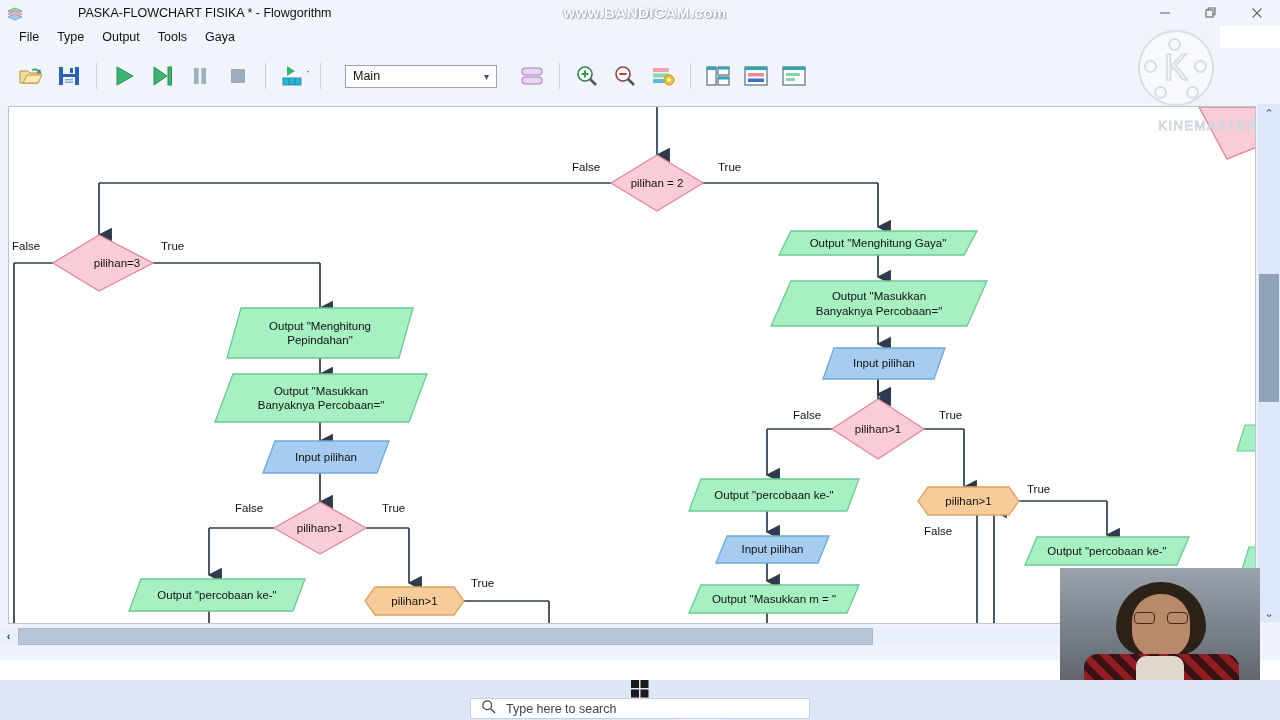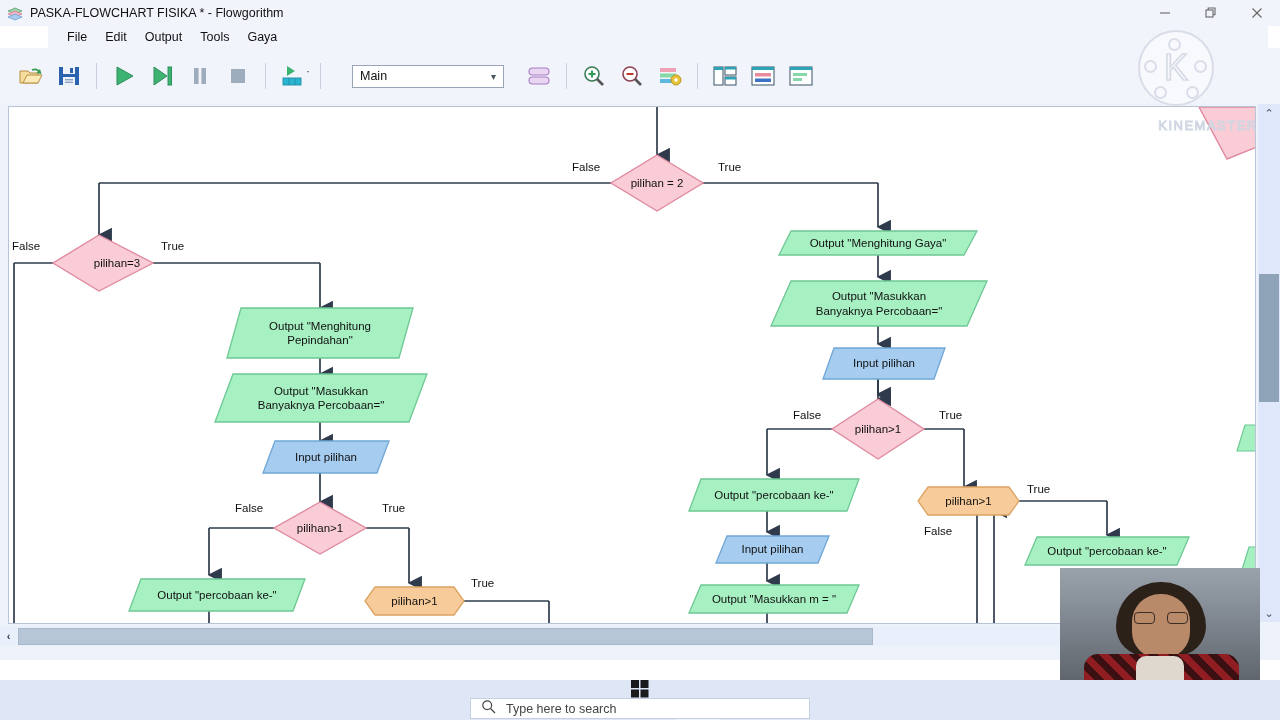--- a/index.html
+++ b/index.html
@@ -8,58 +8,58 @@
     overflow: hidden;
     font-family: "Liberation Sans", sans-serif;
     background: #ffffff;
   }
   #app { position: relative; width: 1280px; height: 720px; }
 
   
   .titlebar {
     position: absolute; left: 0; top: 0; width: 1280px; height: 26px;
     background: #f1f4fb;
-    display: flex; align-items: center;
+    display: flex; align-items: center; gap: 48px;
   }
   .title-icon { width: 18px; height: 18px; margin-left: 6px; margin-right: 6px; position: relative; }
   .title-text {
     font-size: 12.5px; color: #111; white-space: nowrap;
     font-family: "Liberation Sans", sans-serif;
   }
   .win-buttons { position: absolute; right: 0; top: 0; height: 26px; display: flex; }
   .win-btn {
     width: 46px; height: 26px; display: flex; align-items: center; justify-content: center;
     color: #555; font-size: 13px;
   }
   .win-btn svg { display: block; }
 
   
   .menubar {
     position: absolute; left: 0; top: 26px; width: 1220px; height: 22px;
-    background: #f1f4fb; display: flex; align-items: center; padding-left: 10px; margin-left: 48px;
+    background: #f1f4fb; display: flex; align-items: center; padding-left: 10px;
   }
   .menu-item {
     font-size: 12.5px; color: #111; padding: 2px 9px; white-space: nowrap;
   }
 
   
   .toolbar {
     position: absolute; left: 0; top: 48px; width: 1280px; height: 56px;
     background: #f1f4fb;
     display: flex; align-items: center; padding-left: 12px; gap: 0px;
   }
   .tb-btn {
     width: 38px; height: 40px; display: flex; align-items: center; justify-content: center;
     position: relative;
   }
   .tb-sep { width: 1px; height: 26px; background: #c9cfdd; margin: 0 8px; }
   .combo {
     width: 152px; height: 23px; border: 1px solid #9aa4b8; background: #fff;
     display: flex; align-items: center; padding: 0 4px 0 7px;
-    font-size: 12.5px; color: #111; margin-left: 23px; position: relative;
+    font-size: 12.5px; color: #111; margin-left: 16px; position: relative;
   }
   .combo .chev { position: absolute; right: 7px; top: 5px; color: #4b5360; font-size: 10px; }
 
   
   .client {
     position: absolute; left: 0; top: 104px; width: 1280px; height: 556px;
     background: #eef2fb;
   }
   .canvas-frame {
     position: absolute; left: 8px; top: 2px; width: 1248px; height: 518px;
@@ -212,21 +212,21 @@
         <svg width="12" height="12" viewBox="0 0 12 12">
           <line x1="1.5" y1="1.5" x2="10.5" y2="10.5" stroke="#666" stroke-width="1.1"></line>
           <line x1="10.5" y1="1.5" x2="1.5" y2="10.5" stroke="#666" stroke-width="1.1"></line>
         </svg>
       </div>
     </div>
   </div>
 
   <div class="menubar">
     <div class="menu-item">File</div>
-    <div class="menu-item">Edit</div>
+    <div class="menu-item">Type</div>
     <div class="menu-item">Output</div>
     <div class="menu-item">Tools</div>
     <div class="menu-item">Gaya</div>
   </div>
 
   <div class="toolbar">
 
     <div class="tb-btn">
       <svg width="26" height="24" viewBox="0 0 26 24">
         <path d="M2 7 H10 L12 9 H20 V19 H2 Z" fill="#f6dc9a" stroke="#b58f45" stroke-width="1"></path>
@@ -540,20 +540,21 @@
       <div class="hs-thumb"></div>
     </div>
   </div>
 
   <div class="vscroll">
     <div class="vs-arrow" style="top:0">⌃</div>
     <div class="vs-thumb" style="top:170px;height:128px"></div>
     <div class="vs-arrow" style="top:500px">⌄</div>
   </div>
 
+  <div class="bandicam">www.BANDICAM.com</div>
 
   <div class="kine">
     <div class="kine-circle"></div>
     <div class="kine-dot" style="left:68px;top:10px"></div>
     <div class="kine-dot" style="left:44px;top:32px"></div>
     <div class="kine-dot" style="left:94px;top:32px"></div>
     <div class="kine-dot" style="left:54px;top:58px"></div>
     <div class="kine-dot" style="left:86px;top:58px"></div>
     <div class="kine-k">K</div>
     <div class="kine-text">KINEMASTER</div>

